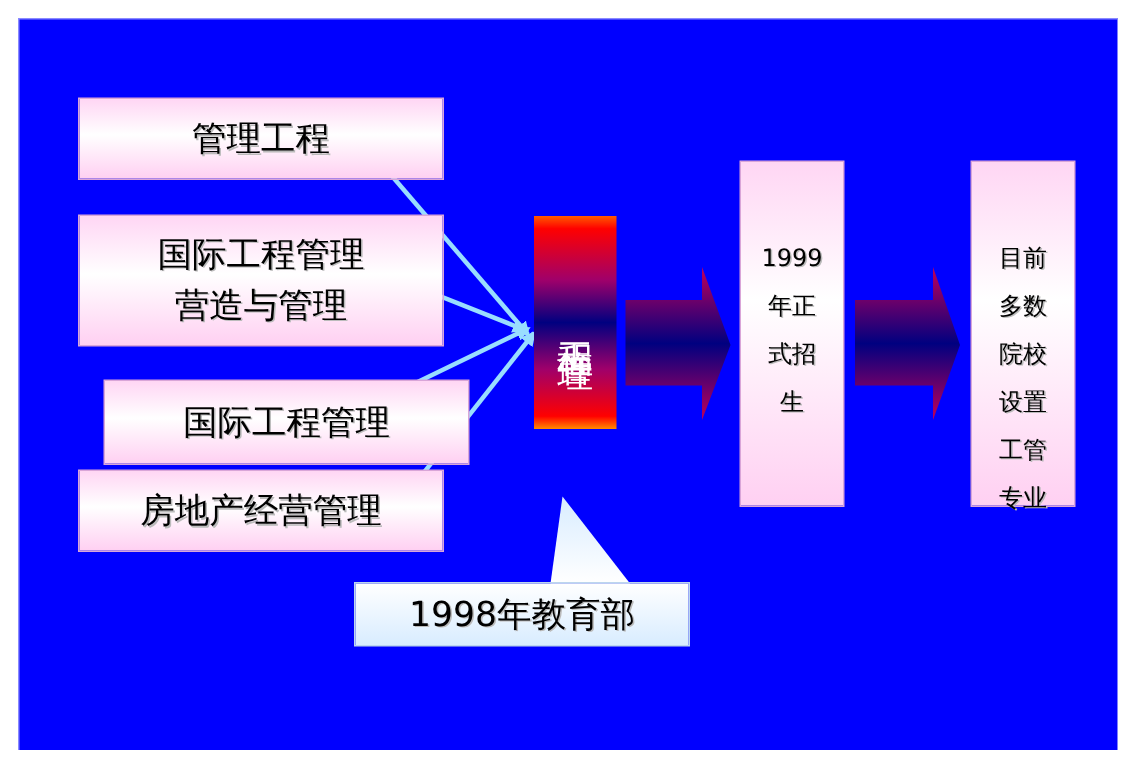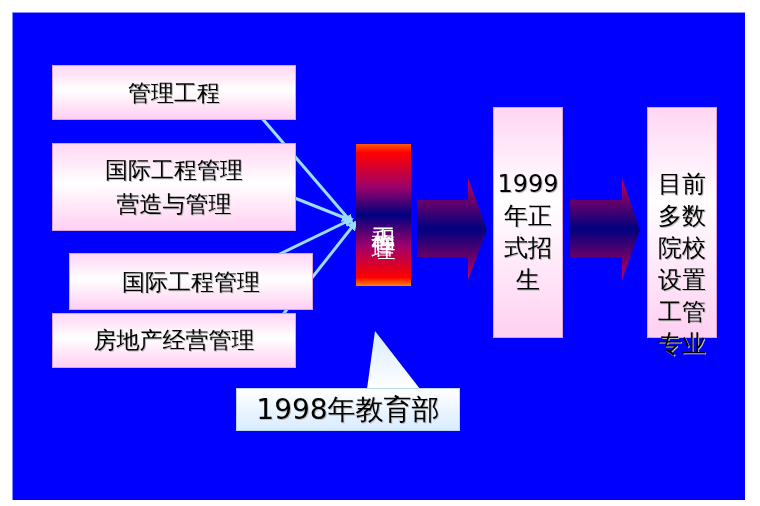--- a/index.html
+++ b/index.html
@@ -1,22 +1,22 @@
 <!DOCTYPE html>
 <html><head>
 <meta charset="utf-8">
 <style>
   html,body{margin:0;padding:0;background:#ffffff;}
   body{width:760px;height:506px;position:relative;overflow:hidden;font-family:"DejaVu Sans","Liberation Sans",sans-serif;}
   .panel{position:absolute;left:12px;top:12px;width:733px;height:488px;background:#0000ff;border-top:1px solid #8a8aff;border-left:1px solid #8a8aff;box-sizing:border-box;}
   .src{position:absolute;left:52px;width:244px;background:linear-gradient(#ffd6f4,#ffffff 45%,#ffd0f2);border:1px solid #d9a5d8;box-sizing:border-box;display:flex;align-items:center;justify-content:center;text-align:center;color:#000;font-size:23px;line-height:34px;text-shadow:1px 1px 0 #bbb;}
   .core{position:absolute;left:356px;top:144px;width:55px;height:142px;background:linear-gradient(#ff5a00 0%,#ff0000 6%,#a0006a 30%,#000080 50%,#a0006a 72%,#ff0000 94%,#ff8a00 100%);display:flex;align-items:center;justify-content:center;}
   .vtext{writing-mode:vertical-rl;text-orientation:upright;color:#fff;font-size:24px;letter-spacing:3px;line-height:1;}
-  .tall{position:absolute;top:107px;width:70px;height:231px;background:linear-gradient(#ffd6f4,#ffffff 40%,#ffd0f2);border:1px solid #d9a5d8;box-sizing:border-box;color:#000;font-size:24px;line-height:32px;text-align:center;padding-top:28px;text-shadow:1px 1px 0 #bbb;white-space:pre-line;}
-  .callout{position:absolute;left:236px;top:388px;width:224px;height:43px;background:linear-gradient(#ffffff,#d8ecff);border:1px solid #bcd6ee;box-sizing:border-box;display:flex;align-items:center;justify-content:center;font-size:28px;color:#000;text-shadow:1px 1px 0 #bbb;}
+  .tall{position:absolute;top:107px;width:70px;height:231px;background:linear-gradient(#ffd6f4,#ffffff 40%,#ffd0f2);border:1px solid #d9a5d8;box-sizing:border-box;color:#000;font-size:16px;line-height:32px;text-align:center;padding-top:16px;text-shadow:1px 1px 0 #bbb;white-space:pre-line;}
+  .callout{position:absolute;left:236px;top:388px;width:224px;height:43px;background:linear-gradient(#ffffff,#d8ecff);border:1px solid #bcd6ee;box-sizing:border-box;display:flex;align-items:center;justify-content:center;font-size:23px;color:#000;text-shadow:1px 1px 0 #bbb;}
   svg.overlay{position:absolute;left:0;top:0;}
 </style>
 </head>
 <body>
 
 <div class="panel"></div>
 
 <svg class="overlay" width="760" height="506">
   <defs>
     <linearGradient id="arrowGrad" x1="0" y1="0" x2="0" y2="1">

